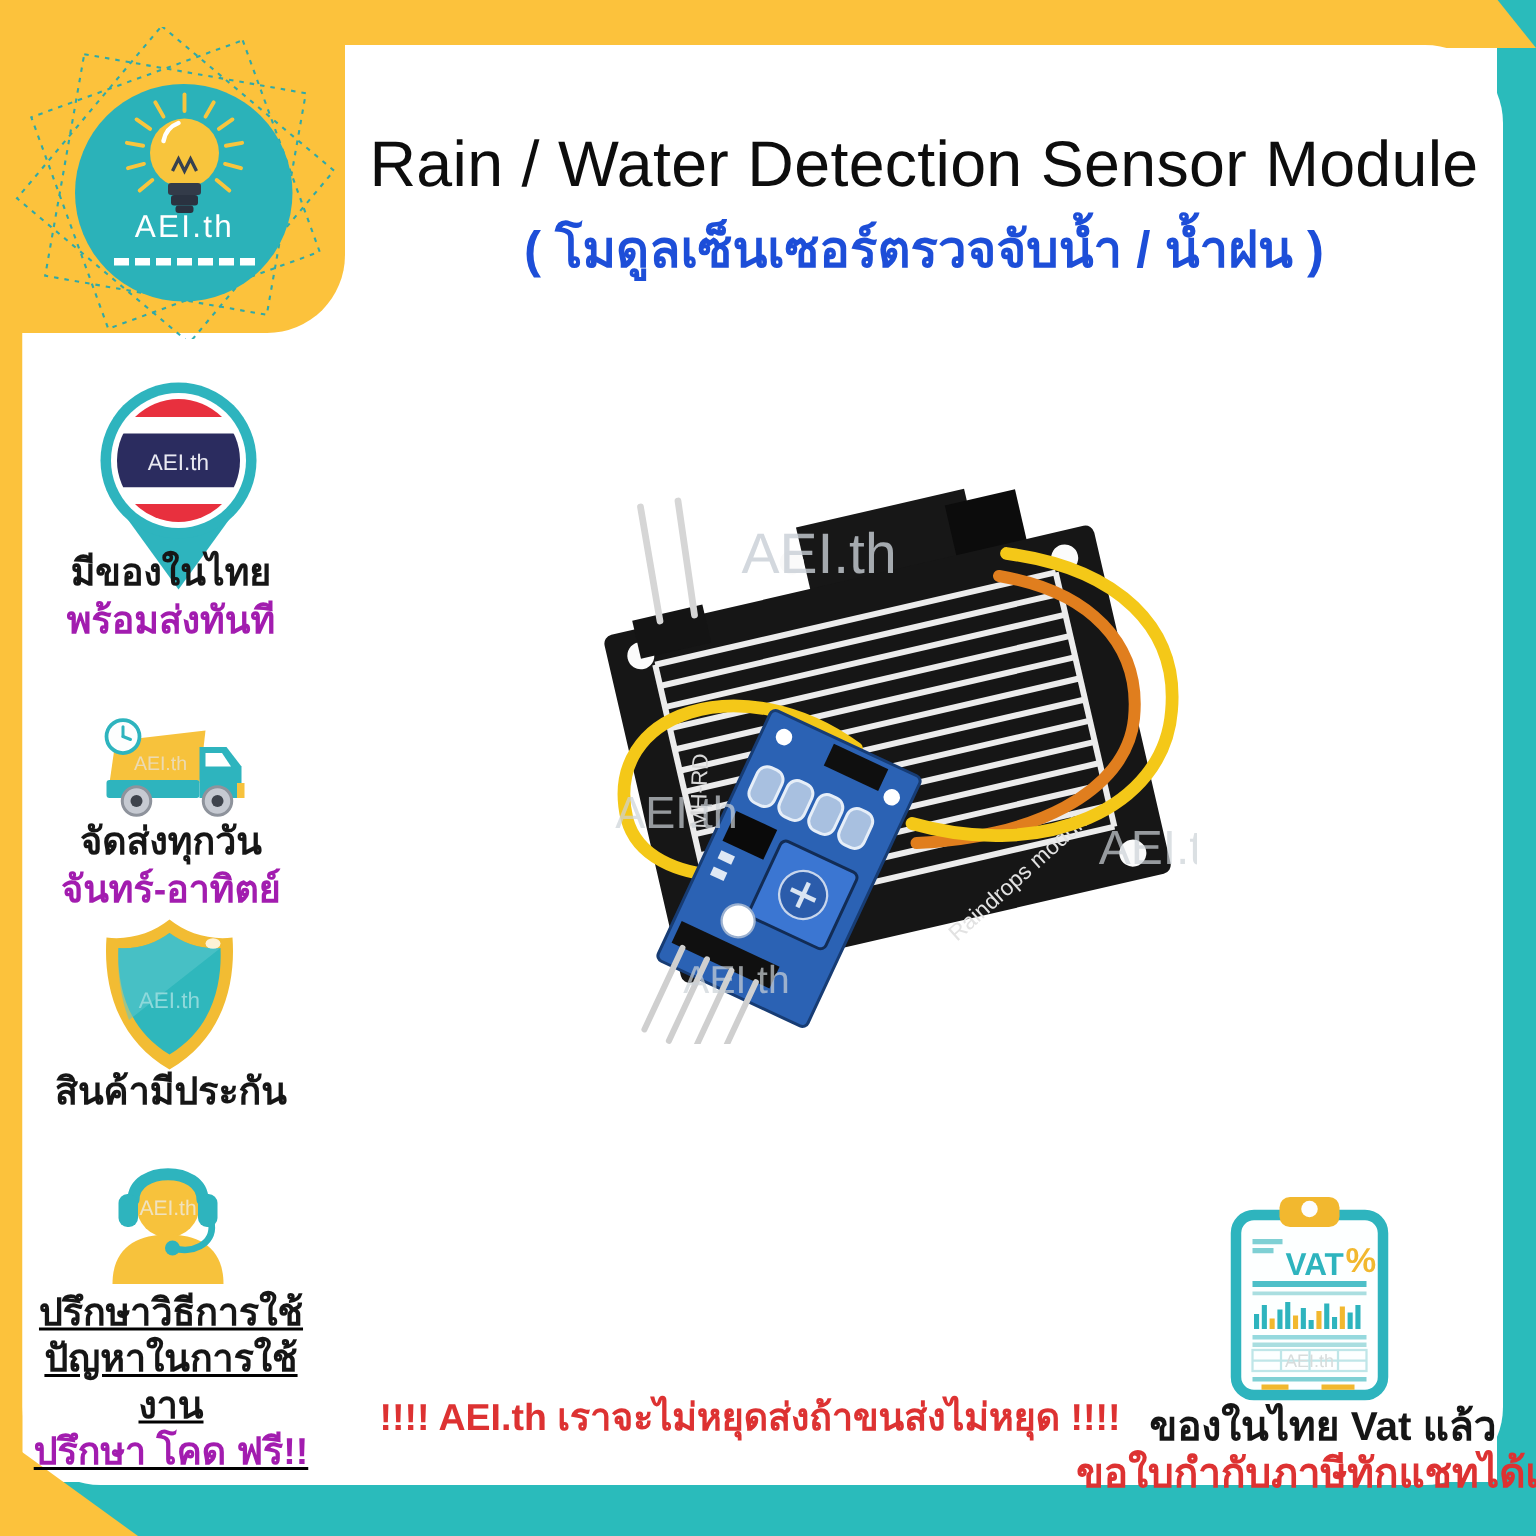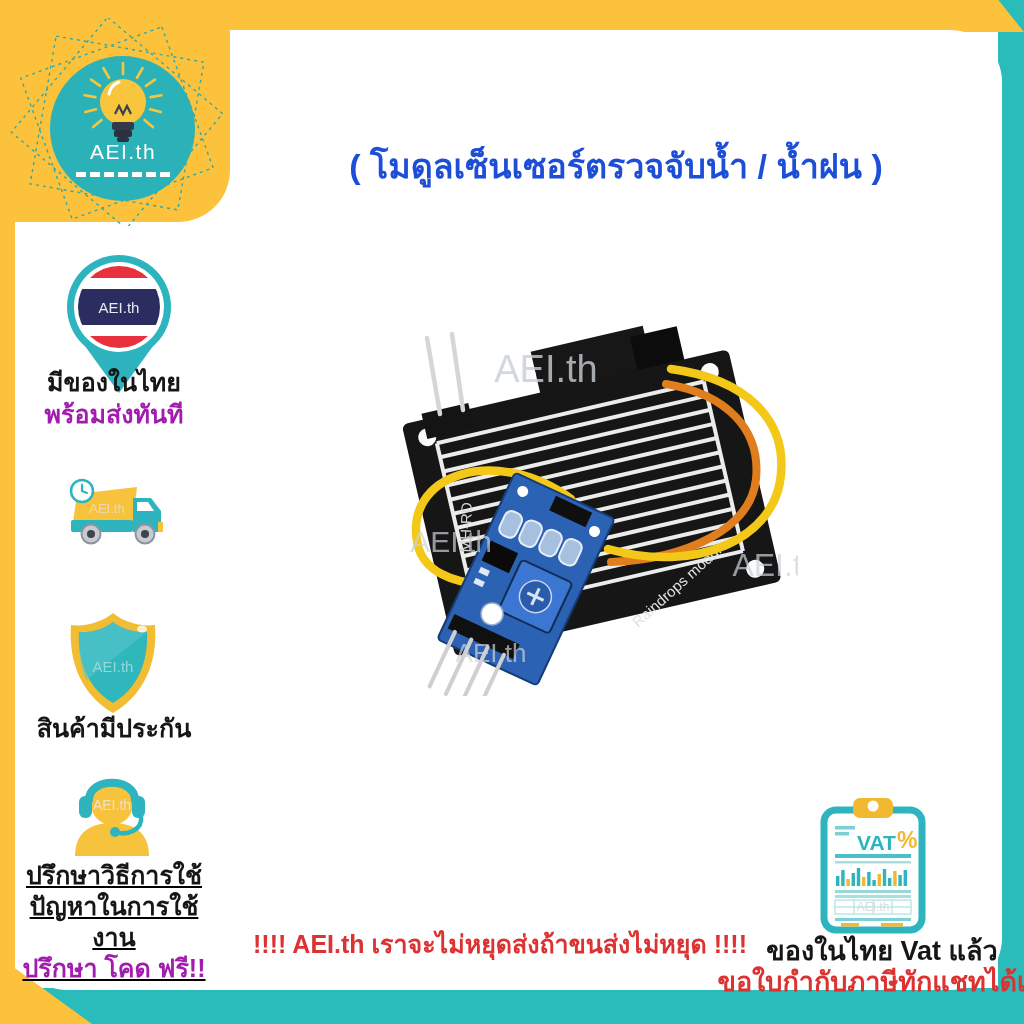--- a/index.html
+++ b/index.html
@@ -80,20 +80,21 @@
       <path d="M-14,-12 A16,16 0 0 1 -4,-24" fill="none" stroke="#fff" stroke-width="3" stroke-linecap="round"></path>
       <path d="M-8,8 L-4,0 L0,8 L4,0 L8,8" fill="none" stroke="#37414F" stroke-width="2.2"></path>
       <rect x="-11" y="16" width="22" height="8" rx="2" fill="#333B49"></rect>
       <rect x="-9" y="24" width="18" height="7" rx="2" fill="#2A3240"></rect>
       <rect x="-6" y="31" width="12" height="5" rx="2" fill="#2A3240"></rect>
     </svg>
     <div class="abs logo-brand">AEI.th</div>
     <div class="abs logo-dashes"></div>
   </div>
 
+  <div class="abs title">Rain / Water Detection Sensor Module</div>
   <div class="abs subtitle">( โมดูลเซ็นเซอร์ตรวจจับน้ำ / น้ำฝน )</div>
 
   <svg class="abs" style="left:60px;top:247px;" width="118" height="148" viewBox="0 0 118 148">
     <polygon points="17,88 59,146 101,88" fill="#2EB4BE"></polygon>
     <circle cx="59" cy="60" r="52" fill="#2EB4BE"></circle>
     <circle cx="59" cy="60" r="45" fill="#fff"></circle>
     <clipPath id="flagClip">
         <circle cx="59" cy="60" r="41"></circle>
       </clipPath>
     <g clip-path="url(#flagClip)">
@@ -118,20 +119,24 @@
     <rect x="103" y="44" width="5" height="10" fill="#F7C23C"></rect>
     <circle cx="36" cy="56" r="9.5" fill="#C6CAD2" stroke="#8E939C" stroke-width="2"></circle>
     <circle cx="36" cy="56" r="4" fill="#3E434C"></circle>
     <circle cx="90" cy="56" r="9.5" fill="#C6CAD2" stroke="#8E939C" stroke-width="2"></circle>
     <circle cx="90" cy="56" r="4" fill="#3E434C"></circle>
     <circle cx="27" cy="13" r="11" fill="#FDFEFE" stroke="#2EB4BE" stroke-width="2.5"></circle>
     <line x1="27" y1="13" x2="27" y2="6.5" stroke="#2EB4BE" stroke-width="2" stroke-linecap="round"></line>
     <line x1="27" y1="13" x2="32" y2="15" stroke="#2EB4BE" stroke-width="2" stroke-linecap="round"></line>
     <text x="52" y="35" text-anchor="middle" font-size="13" fill="#EADFC8" opacity="0.85">AEI.th</text>
   </svg>
+  <div class="abs badge-text" style="top:545px;">
+    <span class="bk">จัดส่งทุกวัน</span>
+    <span class="rd">จันทร์-อาทิตย์</span>
+  </div>
 
   <svg class="abs" style="left:66px;top:610px;" width="94" height="106" viewBox="0 0 94 106">
     <path d="M47,3 C58,12 74,17 89,15 C91,42 85,81 47,103 C9,81 3,42 5,15 C20,17 36,12 47,3 Z" fill="#F2BC33"></path>
     <path d="M47,12 C56,19 69,23 81,22 C82,44 77,75 47,93 C17,75 12,44 13,22 C25,23 38,19 47,12 Z" fill="#2FB7BC"></path>
     <path d="M47,12 C56,19 69,23 81,22 L20,70 C14,54 12,36 13,22 C25,23 38,19 47,12 Z" fill="#5BC8CC" opacity="0.55"></path>
     <ellipse cx="76" cy="19" rx="5" ry="3.5" fill="#fff" opacity="0.8"></ellipse>
     <text x="47" y="62" text-anchor="middle" font-size="15" fill="#8FD9DB">AEI.th</text>
   </svg>
   <div class="abs badge-text" style="top:712px;">
     <span class="bk">สินค้ามีประกัน</span>

